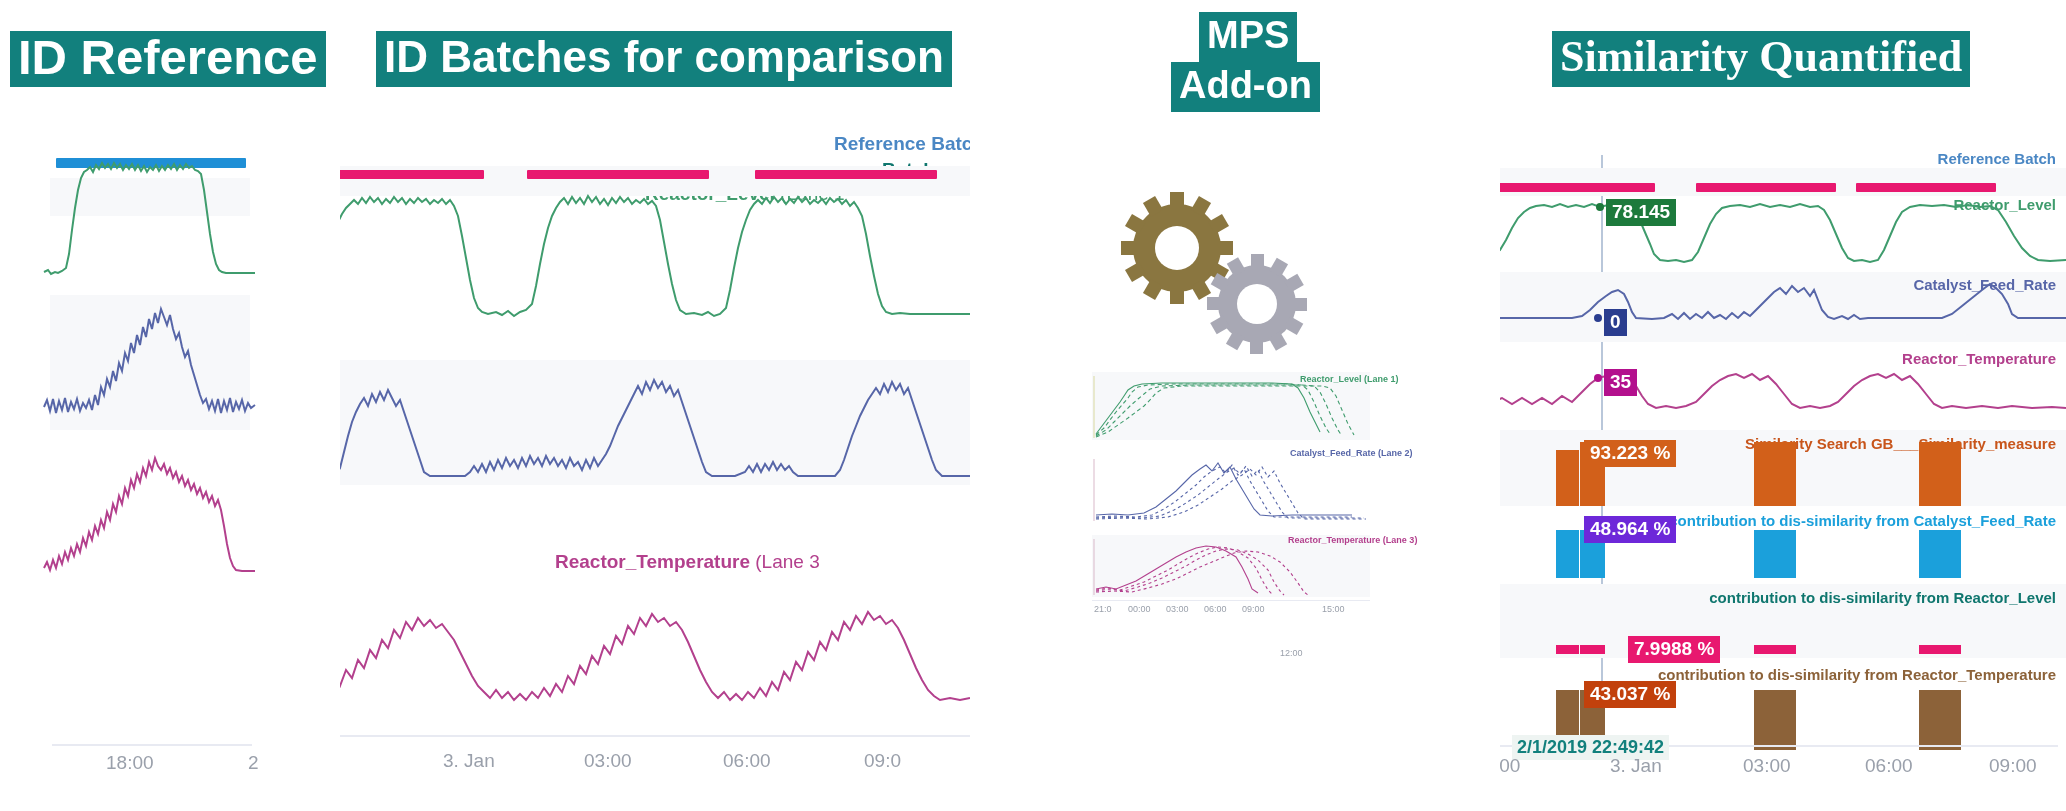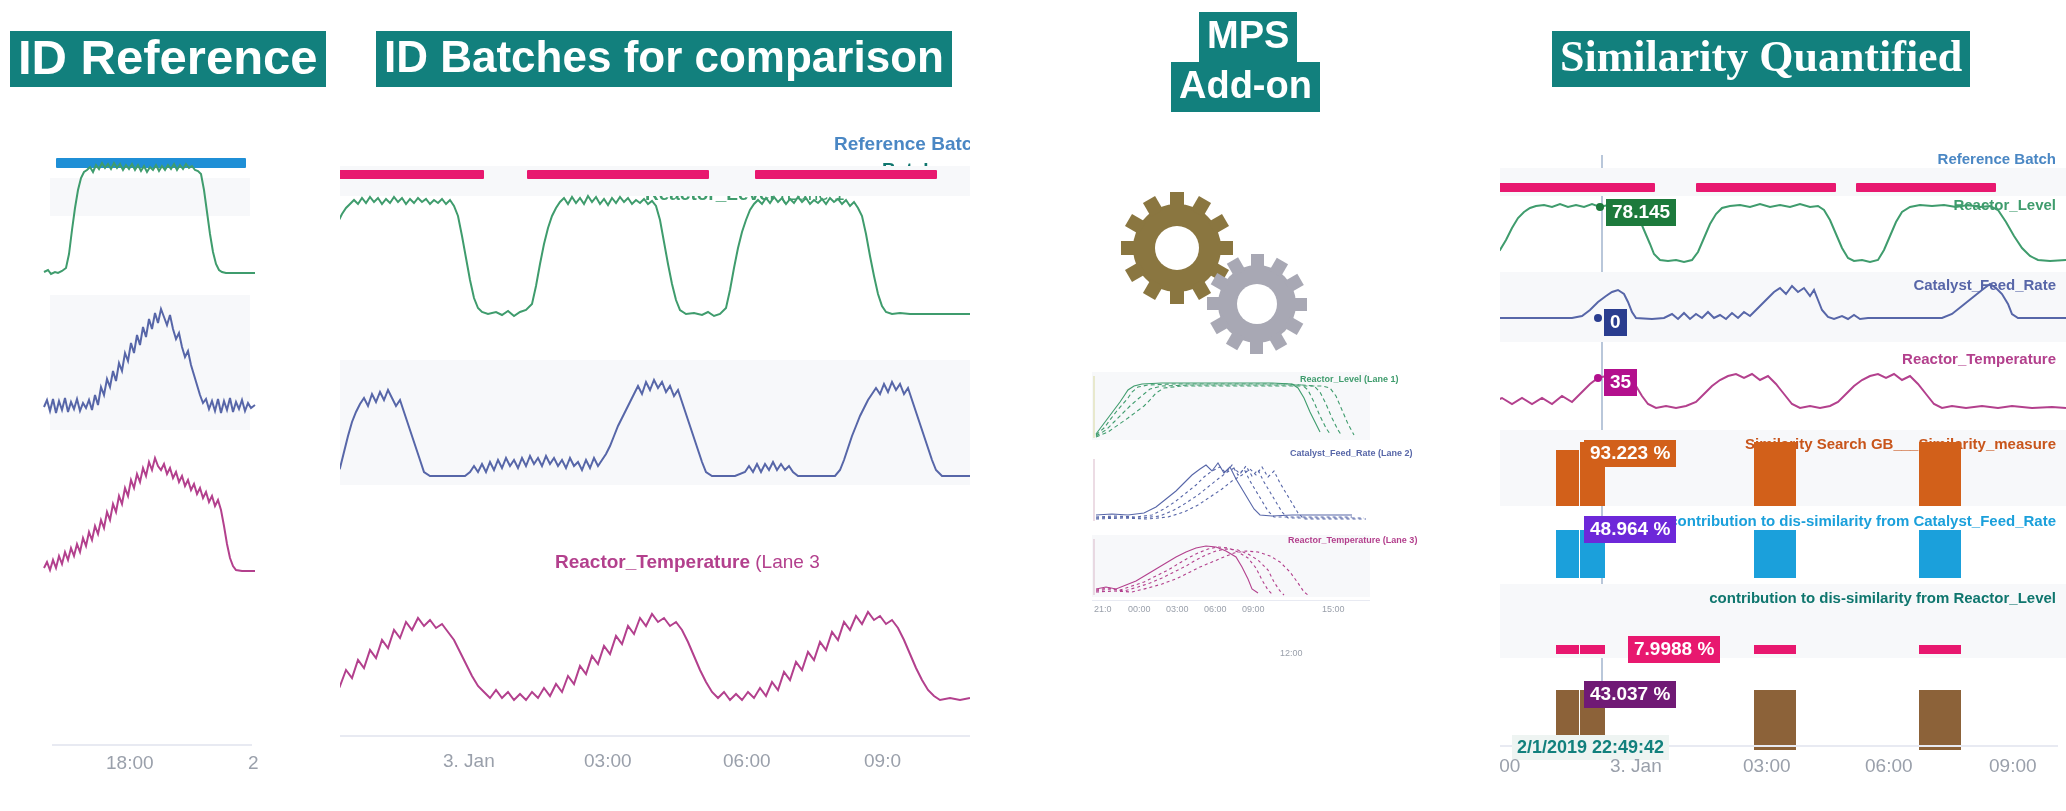--- a/index.html
+++ b/index.html
@@ -44,21 +44,21 @@
 
   
   .tip{position:absolute;color:#ffffff;font-size:19px;font-weight:bold;
        padding:2px 6px 3px 6px;white-space:nowrap;line-height:1.15;}
   .tip-green{background:#1d7a3c;}
   .tip-navy{background:#2a3d8f;}
   .tip-mag{background:#b3108d;}
   .tip-orange{background:#d2601a;}
   .tip-cyan{background:#6d28d9;}
   .tip-pink{background:#e8186f;}
-  .tip-brown{background:#701a75;}
+  .tip-brown{background:#c2410c;}
   .tip-time{position:absolute;background:#eef4f2;color:#12807d;font-size:18px;
             font-weight:bold;padding:2px 5px;white-space:nowrap;}
   .bar{position:absolute;}
   .crosshair{position:absolute;width:2px;background:#b9c7da;}
 </style>
 </head>
 <body>
 
 <div class="panel" style="left:0;width:340px;">
 
@@ -368,20 +368,21 @@
   <div class="tip tip-cyan" style="left:84px;top:516px;">48.964 %</div>
 
   <div class="lane shaded" style="left:-8px;top:584px;width:574px;height:74px;"></div>
   <div class="lbl lbl-pink" style="right:10px;top:589px;font-size:15px;">contribution to dis-similarity from Reactor_Level</div>
   <div class="bar" style="left:56px;top:645px;width:23px;height:9px;background:#e8186f;"></div>
   <div class="bar" style="left:80px;top:645px;width:25px;height:9px;background:#e8186f;"></div>
   <div class="bar" style="left:254px;top:645px;width:42px;height:9px;background:#e8186f;"></div>
   <div class="bar" style="left:419px;top:645px;width:42px;height:9px;background:#e8186f;"></div>
   <div class="tip tip-pink" style="left:84px;top:636px;margin-left:44px;">7.9988 %</div>
 
+  <div class="lbl lbl-brown" style="right:10px;top:666px;font-size:15px;">contribution to dis-similarity from Reactor_Temperature</div>
   <div class="bar" style="left:56px;top:690px;width:23px;height:60px;background:#8c6239;"></div>
   <div class="bar" style="left:80px;top:690px;width:25px;height:60px;background:#8c6239;"></div>
   <div class="bar" style="left:254px;top:690px;width:42px;height:60px;background:#8c6239;"></div>
   <div class="bar" style="left:419px;top:690px;width:42px;height:60px;background:#8c6239;"></div>
   <div class="tip tip-brown" style="left:84px;top:681px;">43.037 %</div>
 
   <div class="axis" style="left:-8px;top:745px;width:566px;"></div>
   <div class="tip-time" style="left:12px;top:735px;">2/1/2019 22:49:42</div>
   <div class="tick" style="left:-6px;top:755px;">:00</div>
   <div class="tick" style="left:110px;top:755px;">3. Jan</div>

